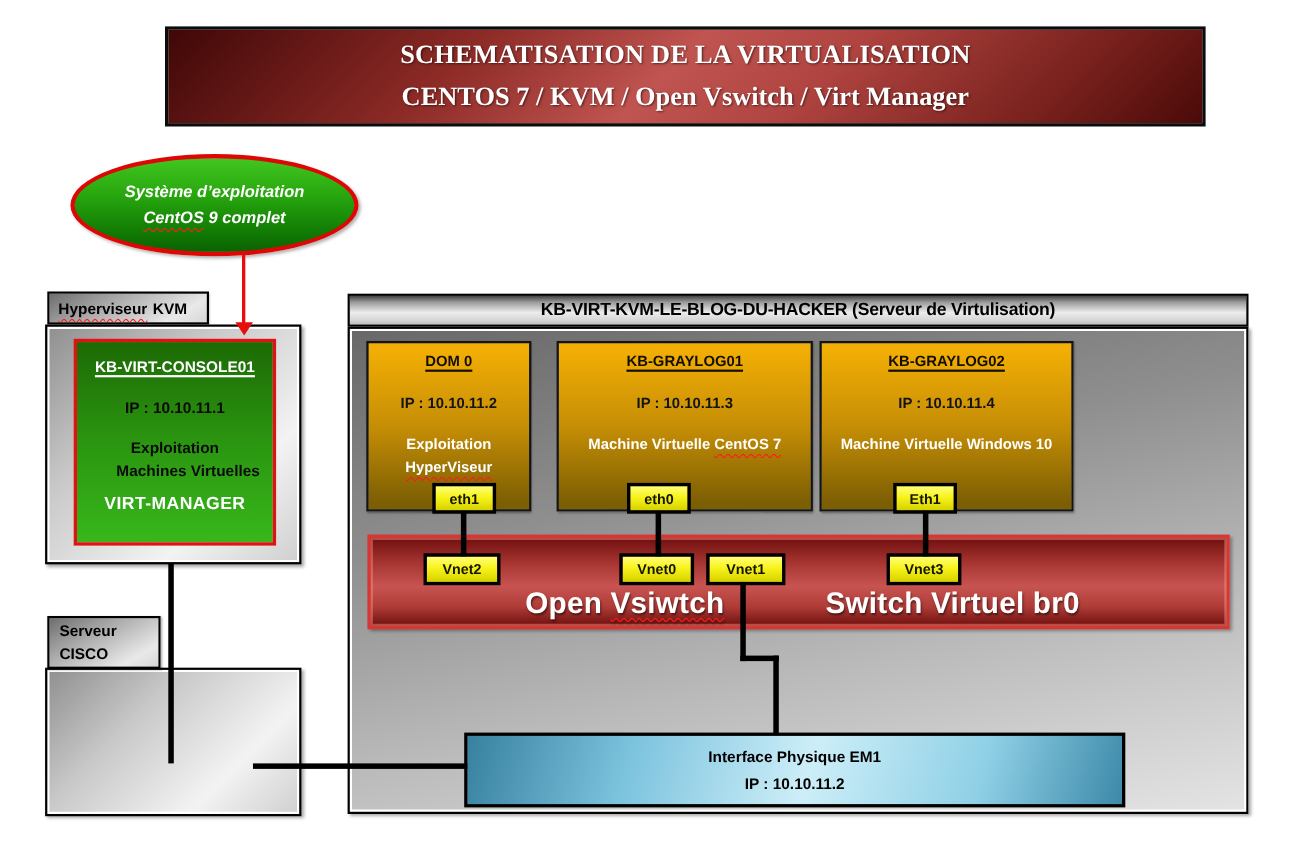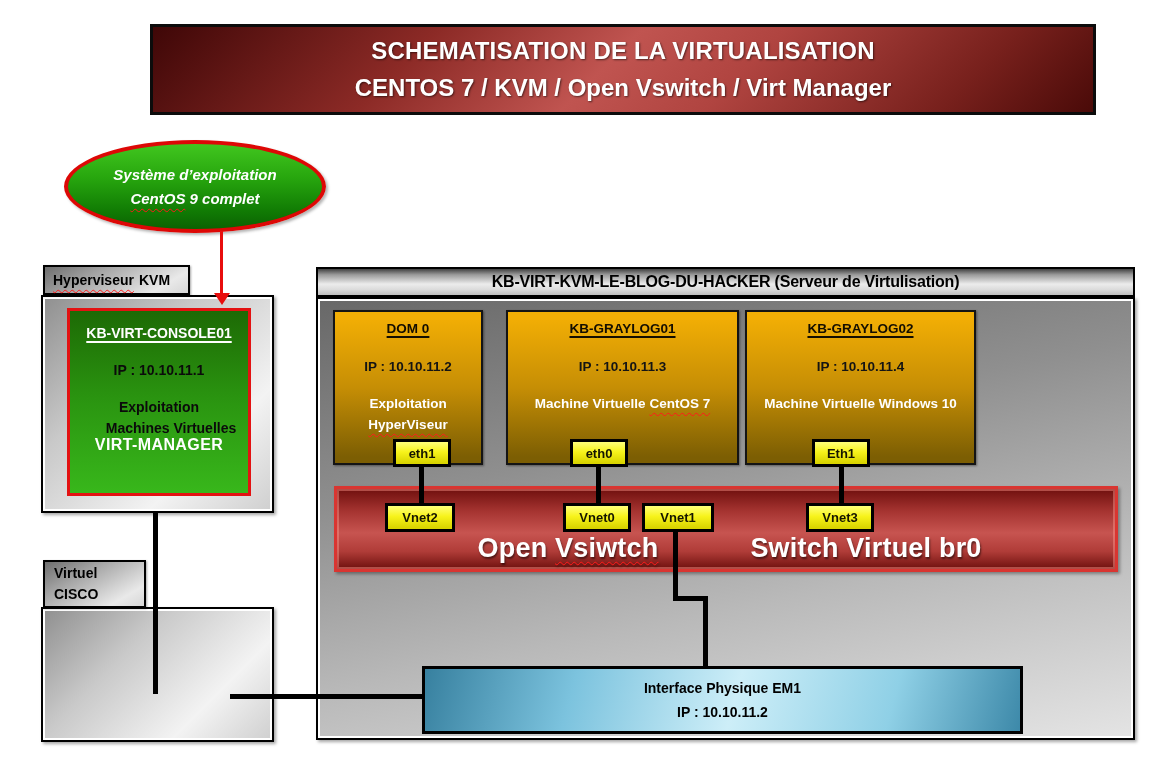--- a/index.html
+++ b/index.html
@@ -12,20 +12,21 @@
   .col{display:flex;flex-direction:column;align-items:center;text-align:center;}
 
   
   .banner{
     left:150px;top:24px;width:946px;height:91px;
     border:3px solid #0c0c0c;
     background:linear-gradient(135deg,#3f0707 0%,#8c2a26 28%,#c05450 48%,#b04440 62%,#77201c 85%,#4a0a08 100%);
     box-shadow:2px 2px 3px rgba(0,0,0,.35), inset 0 0 0 1px #caca ca;
     display:flex;flex-direction:column;justify-content:space-evenly;align-items:center;
     color:#fff;
+    font-family:Liberation Serif, serif;
   }
   .banner .l1{font-size:24px;letter-spacing:.2px;text-shadow:1px 1px 2px rgba(0,0,0,.55);}
   .banner .l2{font-size:24px;text-shadow:1px 1px 2px rgba(0,0,0,.55);}
 
   
   .os-ellipse{
     left:64px;top:140px;width:262px;height:93px;border-radius:50%;
     border:4px solid #dd0806;
     background:linear-gradient(180deg,#41c61f 0%,#27a60e 40%,#117c04 78%,#0b6202 100%);
     box-shadow:2px 2px 3px rgba(0,0,0,.3);
@@ -54,21 +55,21 @@
   .console{
     left:67px;top:308px;width:184px;height:188px;
     border:3px solid #e31212;
     background:linear-gradient(180deg,#1d6a05 0%,#2a9410 48%,#38b71b 100%);
     font-size:14px;
   }
   .console .title{margin-top:14px;color:#fff;text-decoration:underline;text-decoration-thickness:1.5px;text-underline-offset:3px;}
   .console .ip{margin-top:21px;color:#0b0b0b;}
   .console .role1{margin-top:21px;color:#0b0b0b;}
   .console .role2{margin-top:5px;color:#0b0b0b;padding-left:24px;}
-  .console .app{color:#fff;font-size:16px;letter-spacing:.4px;}
+  .console .app{margin-top:14px;color:#fff;font-size:16px;letter-spacing:.4px;}
 
   
   .server-header{
     left:316px;top:267px;width:819px;height:30px;
     border:2px solid #000;
     background:linear-gradient(180deg,#414141 0%,#9a9a9a 22%,#ececec 58%,#d9d9d9 82%,#c0c0c0 100%);
     font-size:16px;letter-spacing:-.2px;
   }
   .server-body{
     left:316px;top:297px;width:819px;height:443px;
@@ -193,21 +194,21 @@
     <div class="ip">IP : 10.10.11.4</div>
     <div class="d1">Machine Virtuelle Windows 10</div>
   </div>
 
   <div class="abs vswitch"></div>
   <div class="vs-label a"><span>Open</span> <span class="sq">Vsiwtch</span></div>
   <div class="vs-label b">Switch Virtuel br0</div>
 
   <div class="abs silver-lg switch-outer"></div>
   <div class="abs silver-sm switch-label">
-    <span>Virtuel</span>
+    <span>Serveur</span>
     <span>CISCO</span>
   </div>
 
   <div class="abs ln" style="left:153px;top:512px;width:5px;height:182px;"></div>
   <div class="abs ln" style="left:419px;top:455px;width:5px;height:52px;"></div>
   <div class="abs ln" style="left:596px;top:455px;width:5px;height:52px;"></div>
   <div class="abs ln" style="left:839px;top:455px;width:5px;height:52px;"></div>
   <div class="abs ln" style="left:673px;top:528px;width:5px;height:73px;"></div>
   <div class="abs ln" style="left:673px;top:596px;width:35px;height:5px;"></div>
   <div class="abs ln" style="left:703px;top:596px;width:5px;height:72px;"></div>

